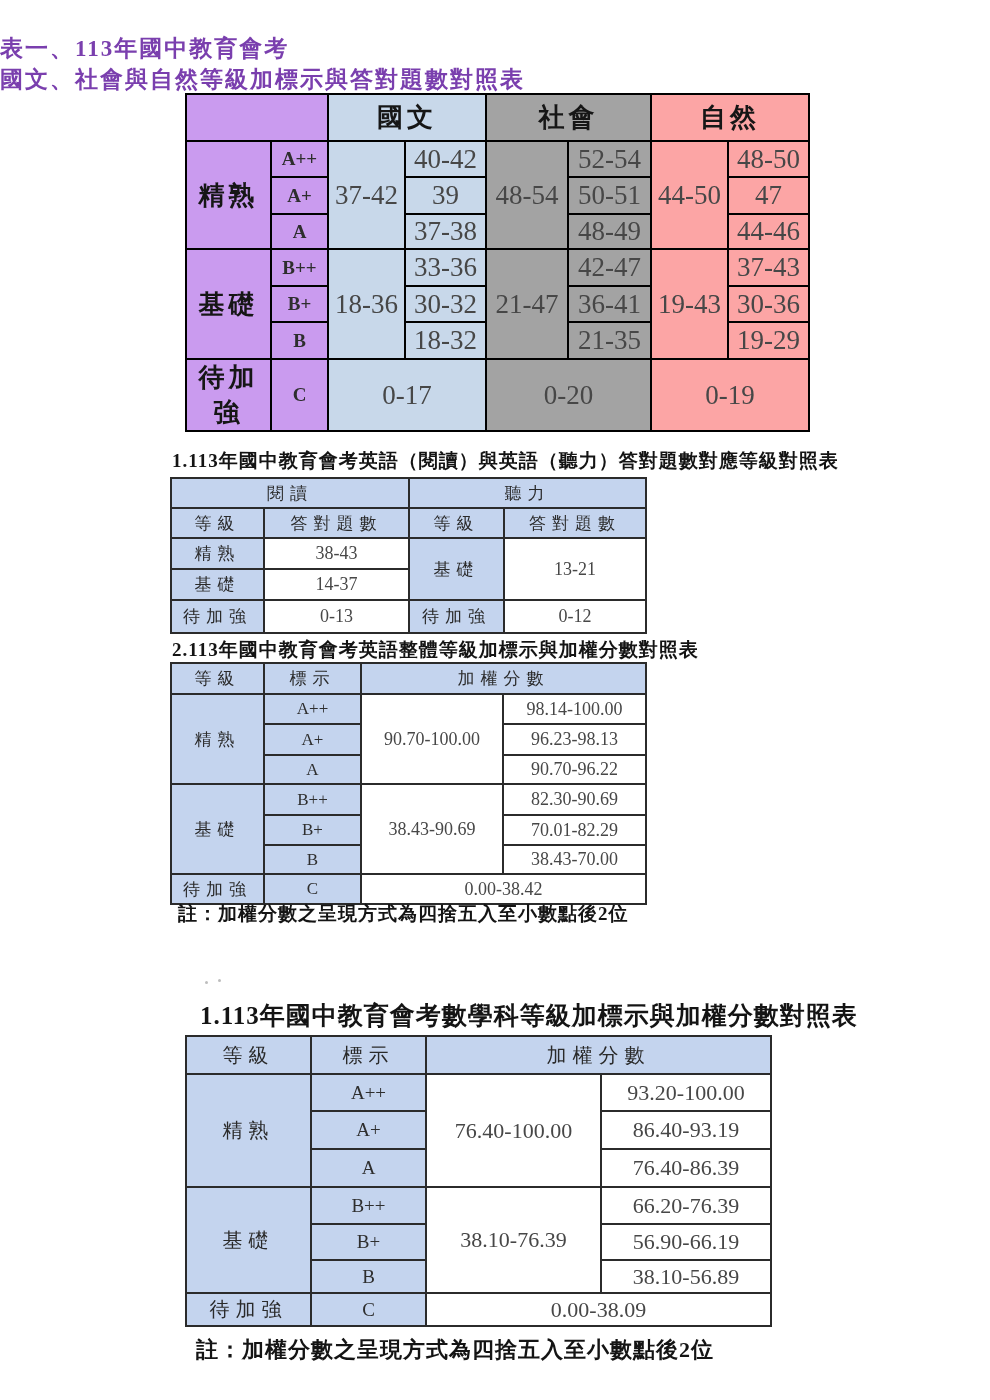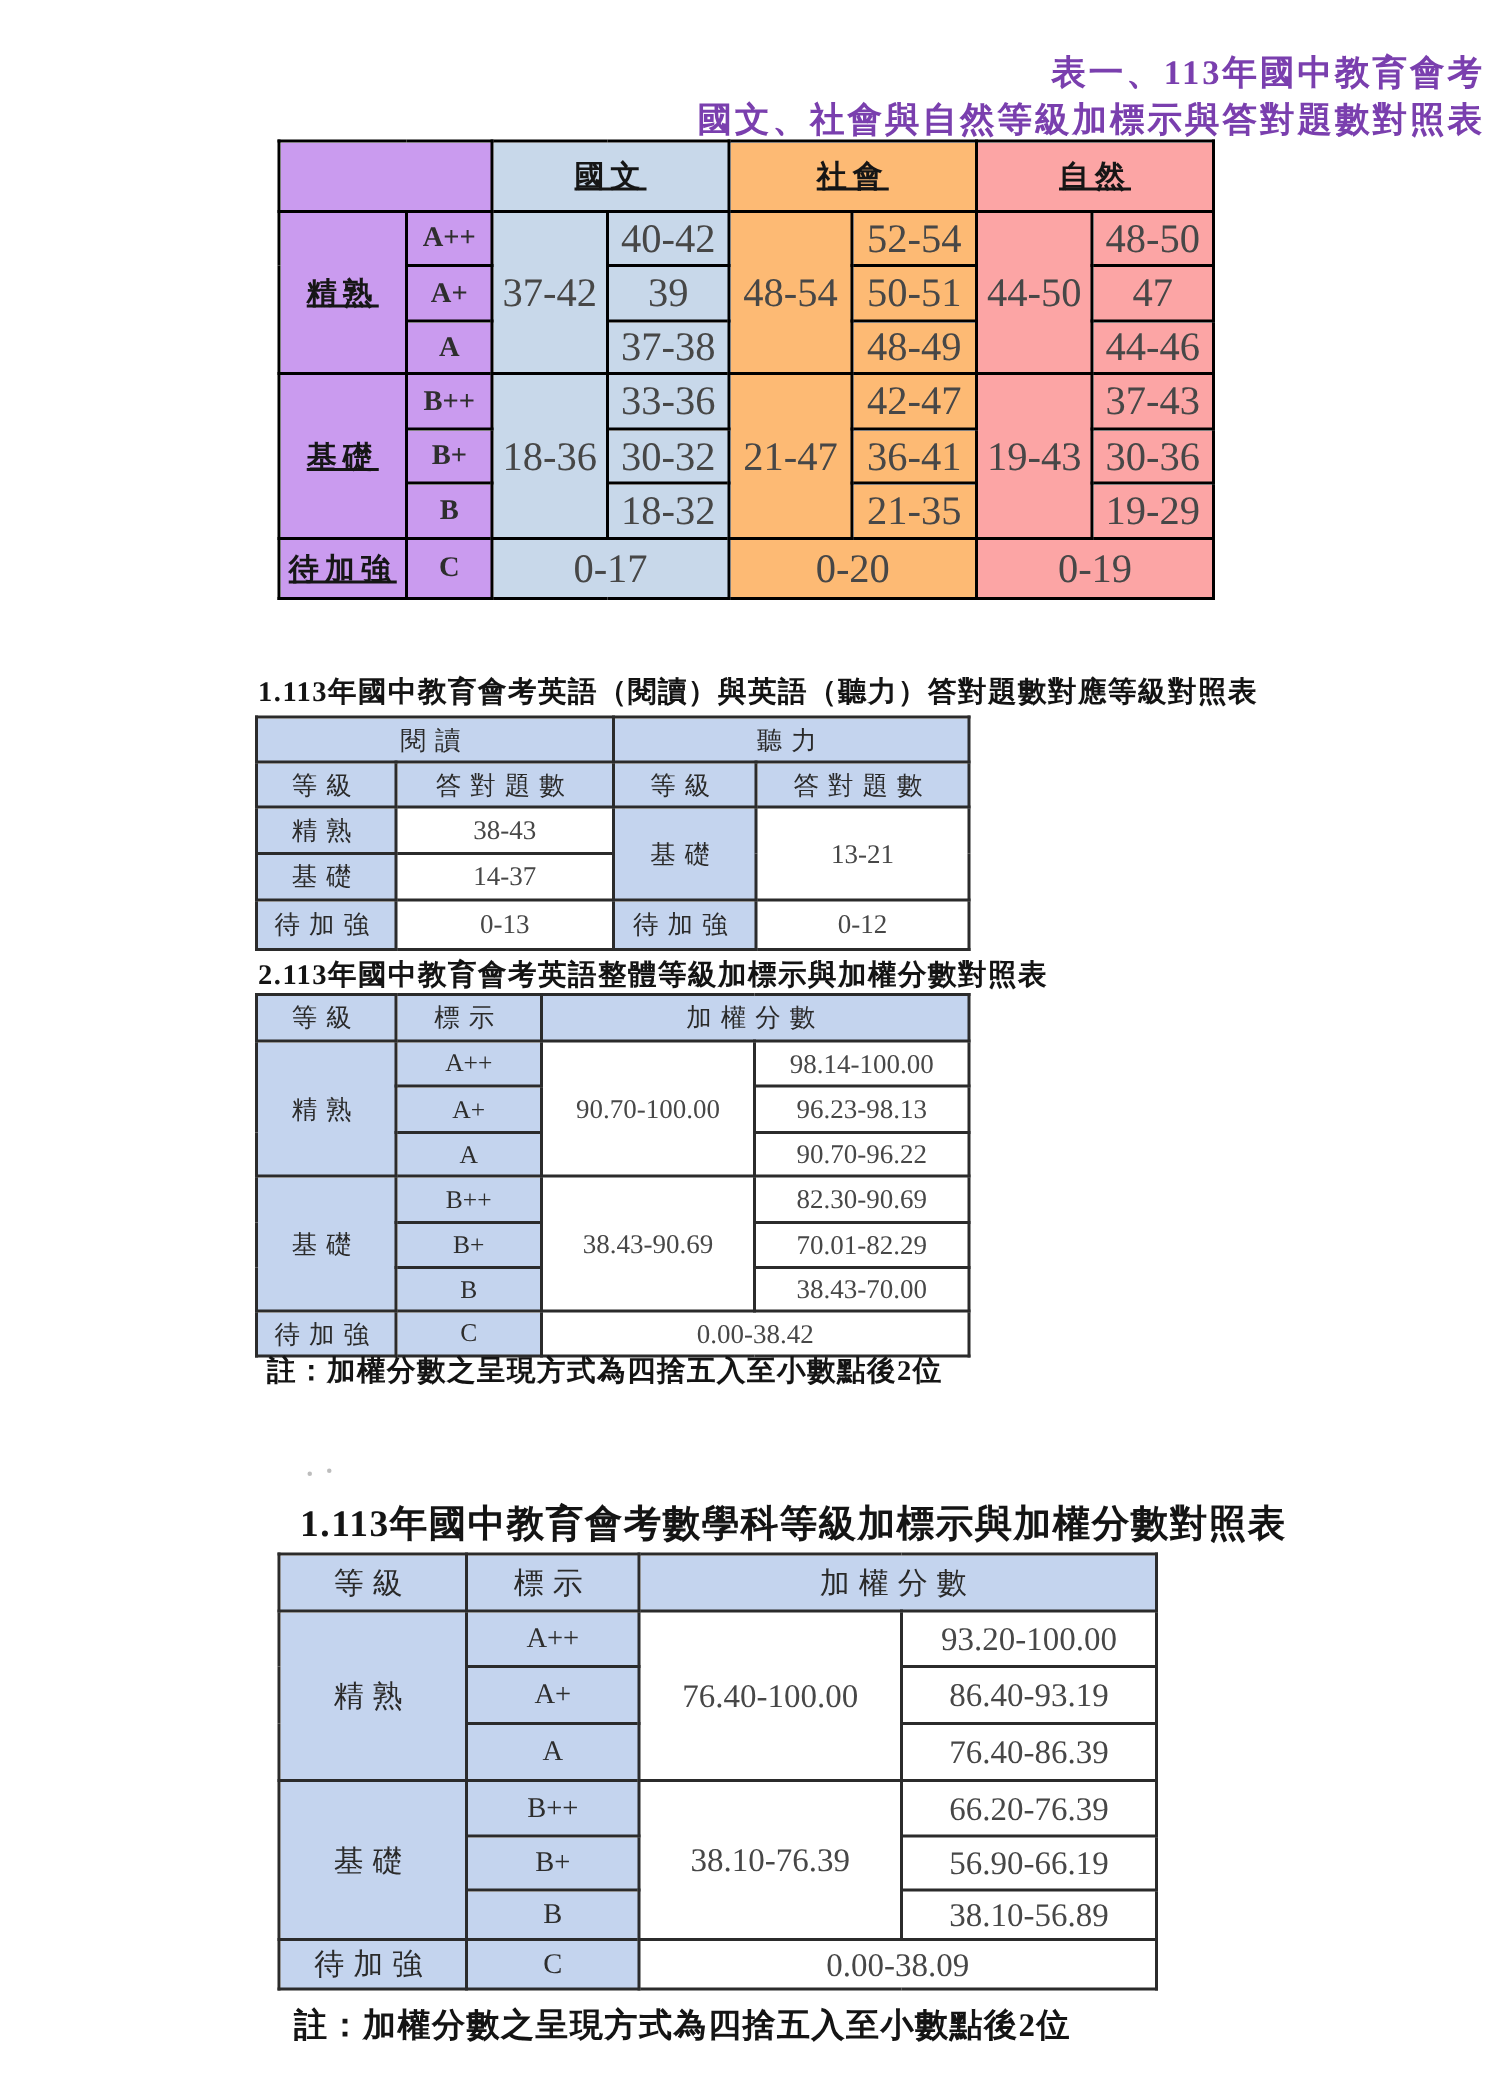--- a/index.html
+++ b/index.html
@@ -7,21 +7,21 @@
     position:relative;
     width:990px;height:1400px;
     background:#ffffff;
     font-family:"Liberation Serif","DejaVu Serif",serif;
     overflow:hidden;
   }
   .abs{position:absolute;}
 
   
   .doc-title{
-    left:0;top:33px;width:990px;text-align:right;
+    left:0;top:33px;width:990px;text-align:left;
     color:#7a3fae;font-weight:700;font-size:23px;line-height:31px;
     letter-spacing:2px;
   }
   .sec-heading{
     color:#141414;font-weight:700;letter-spacing:1px;white-space:nowrap;
   }
   .h-english{left:172px;top:448px;font-size:19px;}
   .h-overall{left:172px;top:637px;font-size:19px;}
   .h-math{left:200px;top:999px;font-size:25px;}
   .note{
@@ -38,26 +38,26 @@
     padding:0;overflow:hidden;
   }
   .num{color:#474747;font-weight:400;}
   .mark{color:#2e2e2e;font-weight:600;}
   .cjk{color:#161616;font-weight:700;letter-spacing:4px;}
   .cjk-sp{color:#2a2a2a;font-weight:500;letter-spacing:6px;}
 
   
   .t1{left:185px;top:93px;width:623px;}
   .t1 td{border:2px solid #000;}
-  .t1 .cjk{font-size:20px;text-decoration:underline;}
+  .t1 .cjk{font-size:26px;}
   .t1 .mark{font-size:19px;}
   .t1 .num{font-size:27px;}
   .c-purple{background:#ca9bef;}
   .c-blue1{background:#c8d8ea;}
-  .c-peach{background:#fdba74;}
+  .c-peach{background:#a3a3a3;}
   .c-yellow{background:#fca5a5;}
 
   
   .t2{left:170px;top:477px;width:475px;}
   .t3{left:170px;top:662px;width:475px;}
   .t2 td,.t3 td{border:2px solid #2b2b2b;font-family:Liberation Serif, serif;}
   .t2 .cjk-sp,.t3 .cjk-sp{font-size:17px;}
   .t2 .num,.t3 .num{font-size:18px;}
   .t3 .mark{font-size:17px;font-weight:500;}
   .c-blue2{background:#c4d4ee;}

